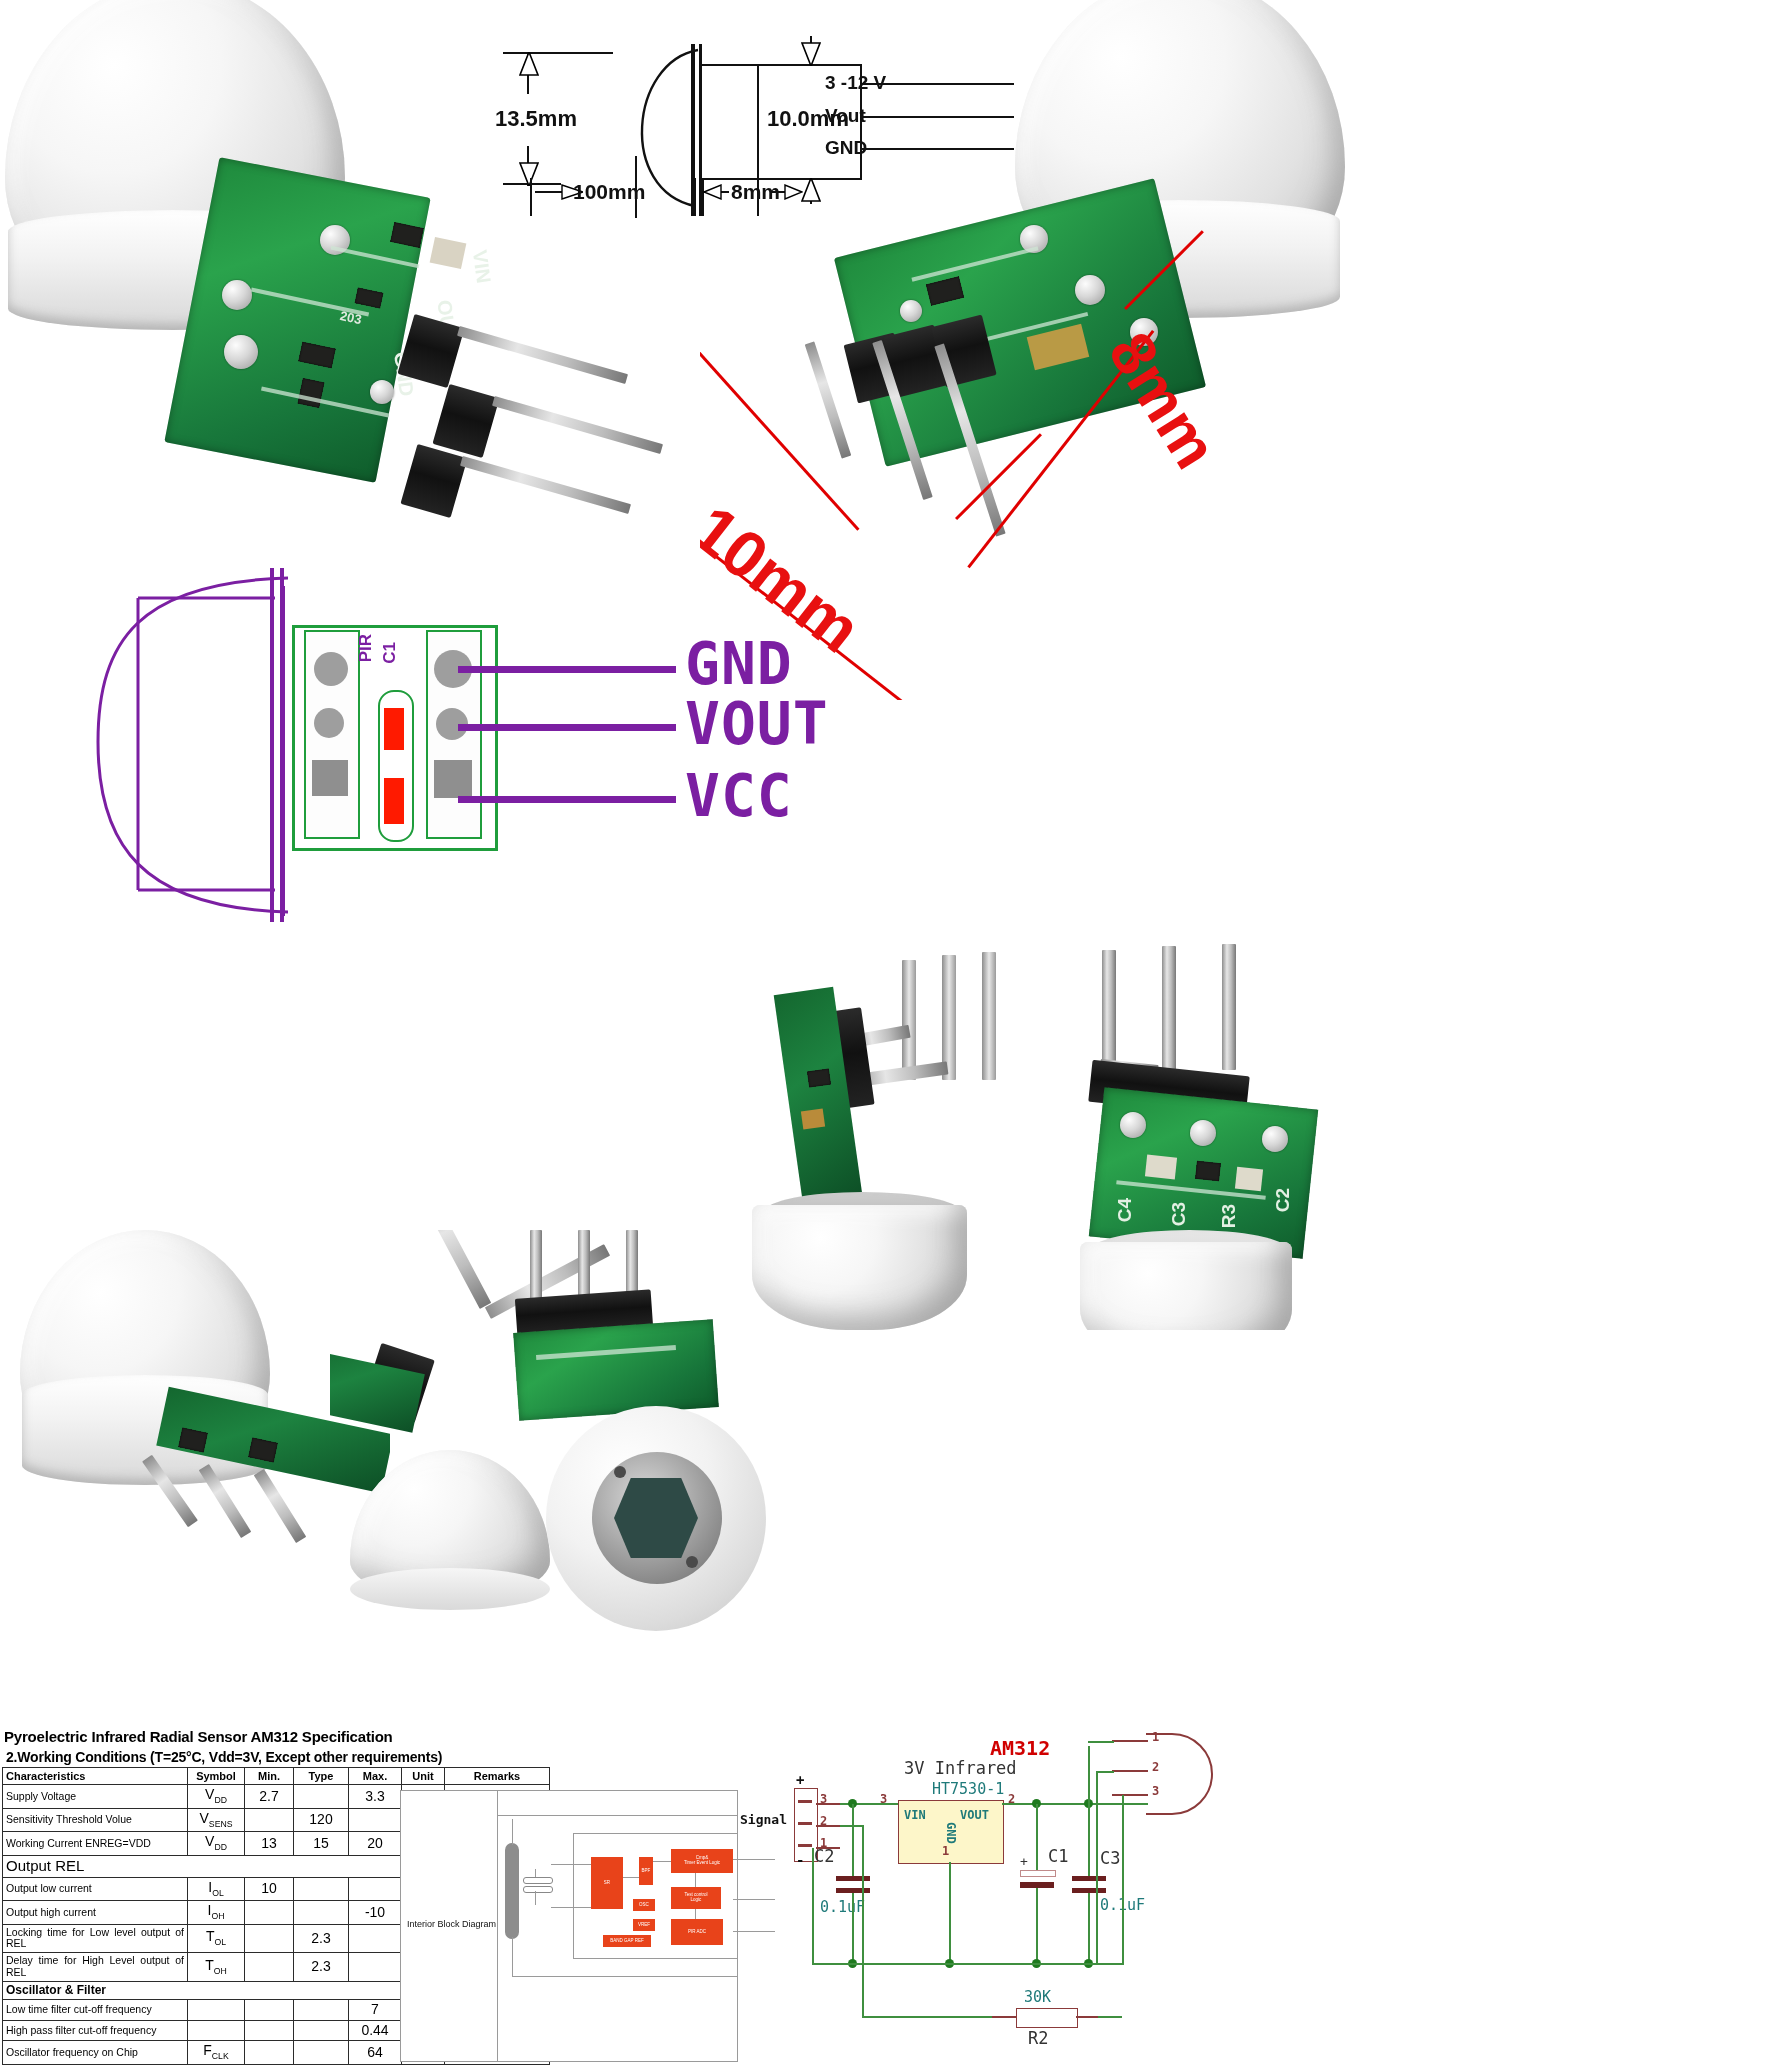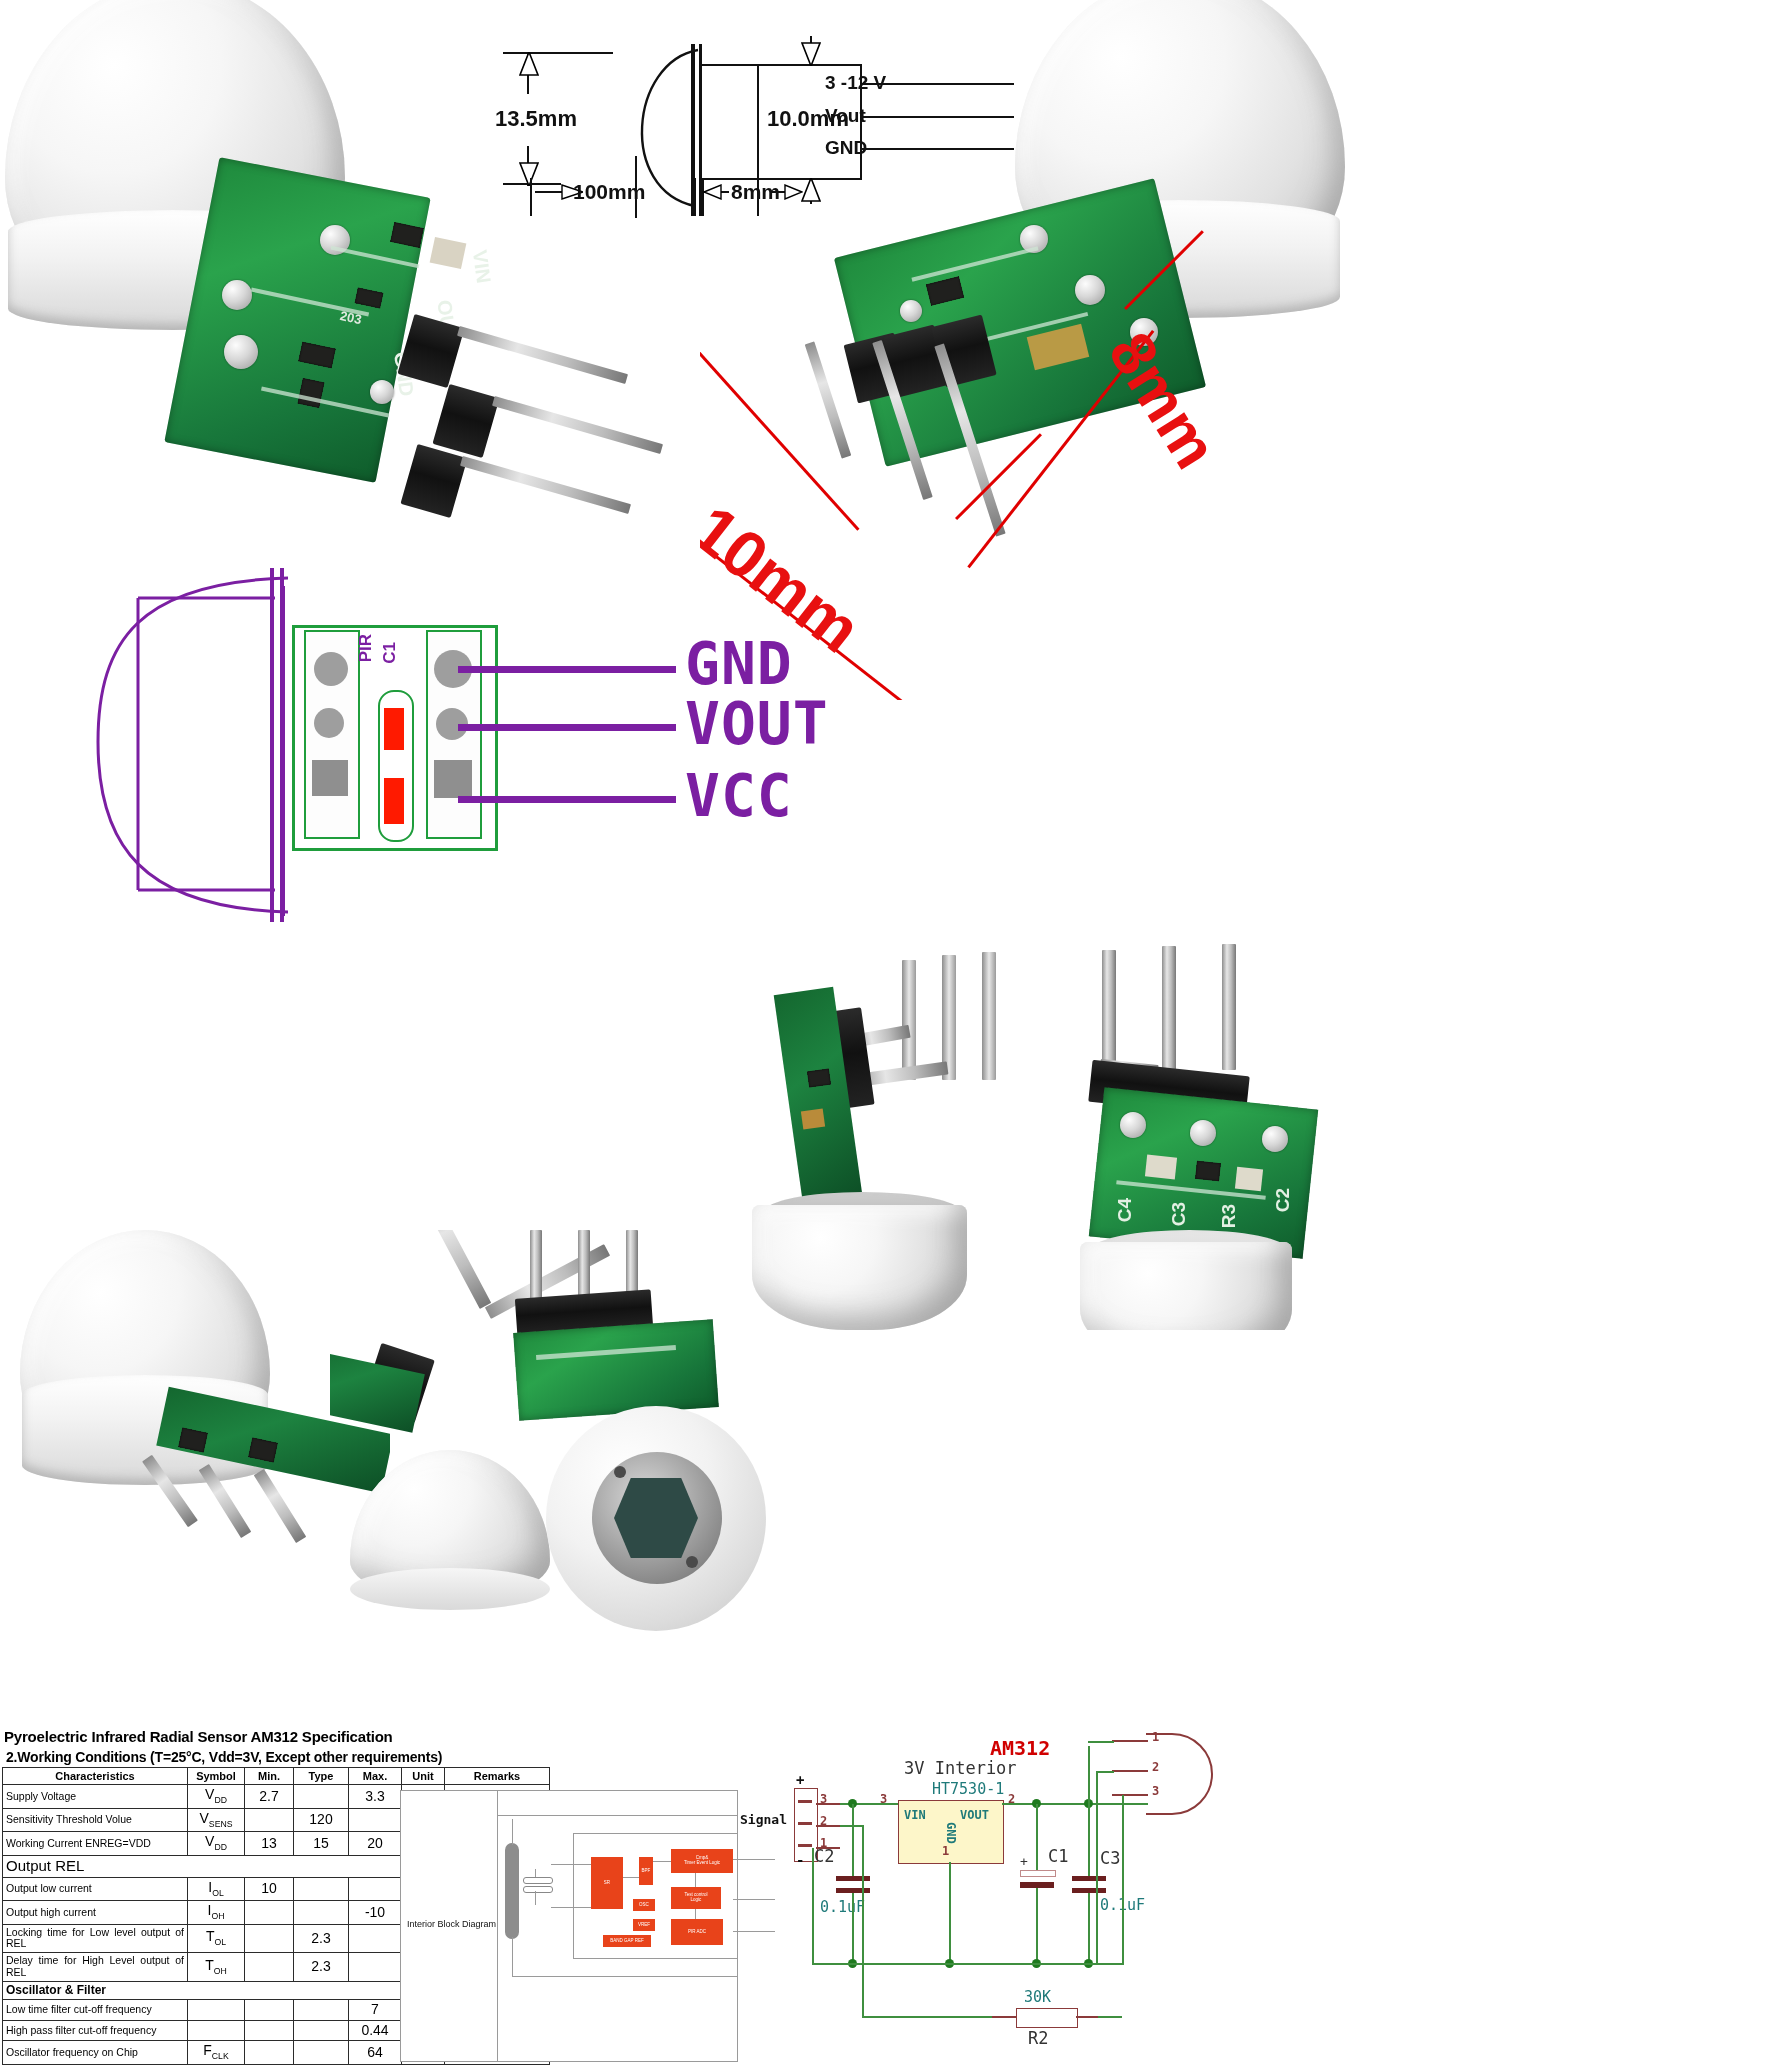--- a/index.html
+++ b/index.html
@@ -39,21 +39,21 @@
   
   .redln{position:absolute;background:#e00000;}
   .redtxt{position:absolute;color:#e81010;font-weight:700;white-space:nowrap;}
 
   
   #spec-wrap{position:absolute;left:2px;top:1728px;width:552px;}
   .spec-h1{font-size:15px;font-weight:700;margin:0 0 4px 2px;letter-spacing:-.2px;}
   .spec-h2{font-size:14px;font-weight:700;margin:0 0 2px 4px;letter-spacing:-.2px;}
   table.spec{border-collapse:collapse;width:548px;font-size:10.5px;table-layout:fixed;}
   table.spec td,table.spec th{border:1px solid #2b2b2b;padding:2px 3px;vertical-align:middle;line-height:1.12;}
-  table.spec th{font-weight:700;text-align:center;font-size:11px;}
+  table.spec th{font-weight:700;font-size:11px;}
   .c-ch{width:178px;text-align:left;}
   .c-sy{width:50px;text-align:center;}
   .c-mi{width:42px;text-align:center;font-size:14px;}
   .c-ty{width:48px;text-align:center;font-size:14px;}
   .c-mx{width:46px;text-align:center;font-size:14px;}
   .c-un{width:36px;text-align:center;font-size:13px;}
   .c-rm{width:auto;text-align:center;font-size:10px;margin-top:32px;}
   .sym{font-size:14px;}
   .sect{font-size:15px;font-weight:400;text-align:left;}
   .sect-b{font-size:12px;font-weight:700;text-align:left;}
@@ -480,21 +480,21 @@
 
   <div class="ibd-ln" style="left:332px;top:68px;width:42px;height:1px;"></div>
   <div class="ibd-ln" style="left:332px;top:108px;width:42px;height:1px;"></div>
   <div class="ibd-ln" style="left:332px;top:140px;width:42px;height:1px;"></div>
 </div>
 
 <div id="sch">
 
   <span class="slbl-r" style="left:238px;top:0px;">AM312</span>
 
-  <span class="slbl-d" style="left:152px;top:22px;">3V Interior</span>
+  <span class="slbl-d" style="left:152px;top:22px;">3V Infrared</span>
   <span class="slbl" style="left:180px;top:44px;">HT7530-1</span>
   <div class="reg" style="left:146px;top:64px;width:104px;height:62px;"></div>
   <span class="slbl" style="left:152px;top:72px;font-size:12px;font-weight:700;">VIN</span>
   <span class="slbl" style="left:208px;top:72px;font-size:12px;font-weight:700;">VOUT</span>
   <span class="slbl" style="left:192px;top:86px;font-size:12px;font-weight:700;writing-mode:vertical-rl;">GND</span>
 
   <span class="slbl-d" style="left:-12px;top:76px;font-size:13px;font-weight:700;color:#111;">Signal</span>
   <div class="conn" style="left:42px;top:52px;width:22px;height:72px;"></div>
   <div class="wm" style="left:46px;top:64px;width:14px;height:3px;"></div>
   <div class="wm" style="left:46px;top:86px;width:14px;height:3px;"></div>

